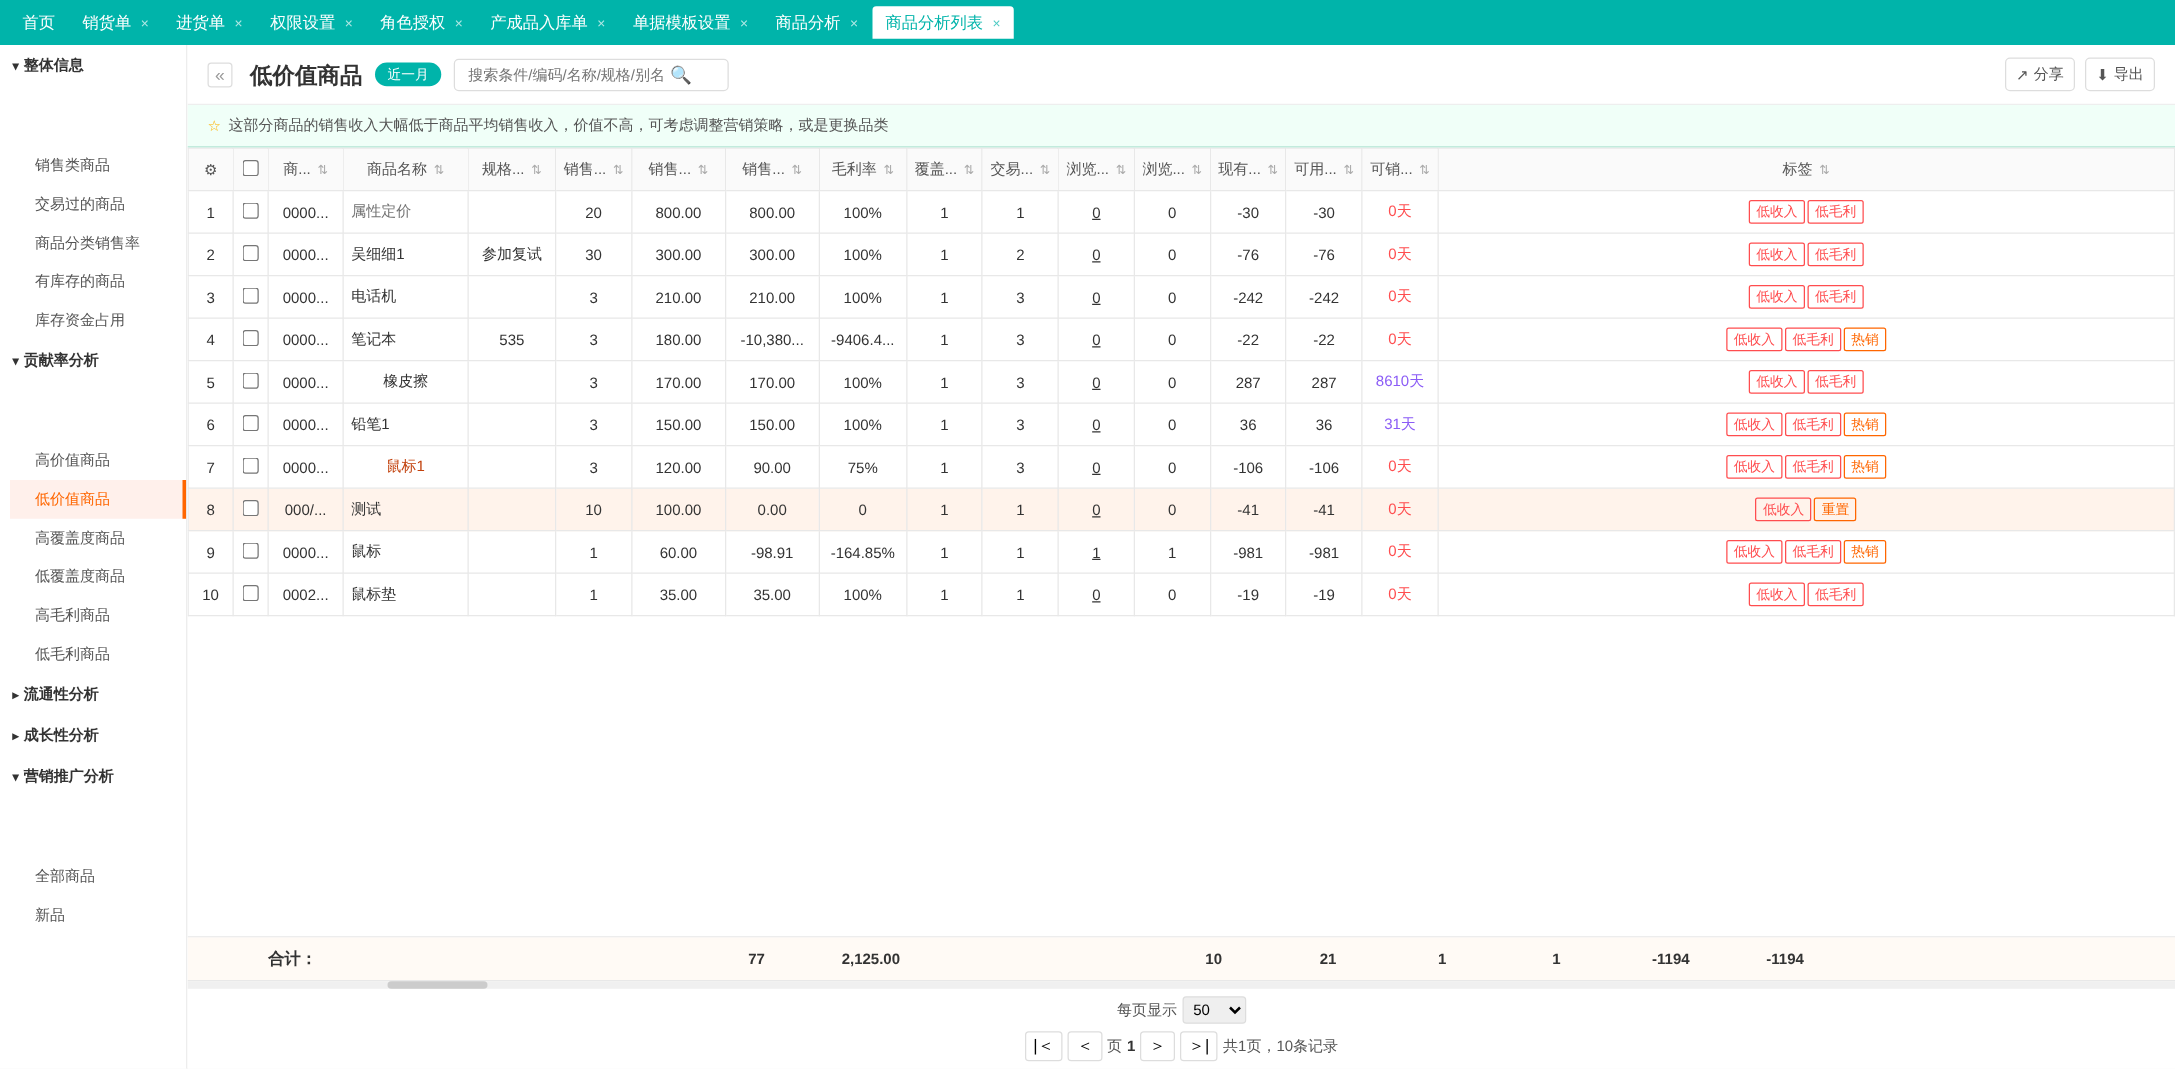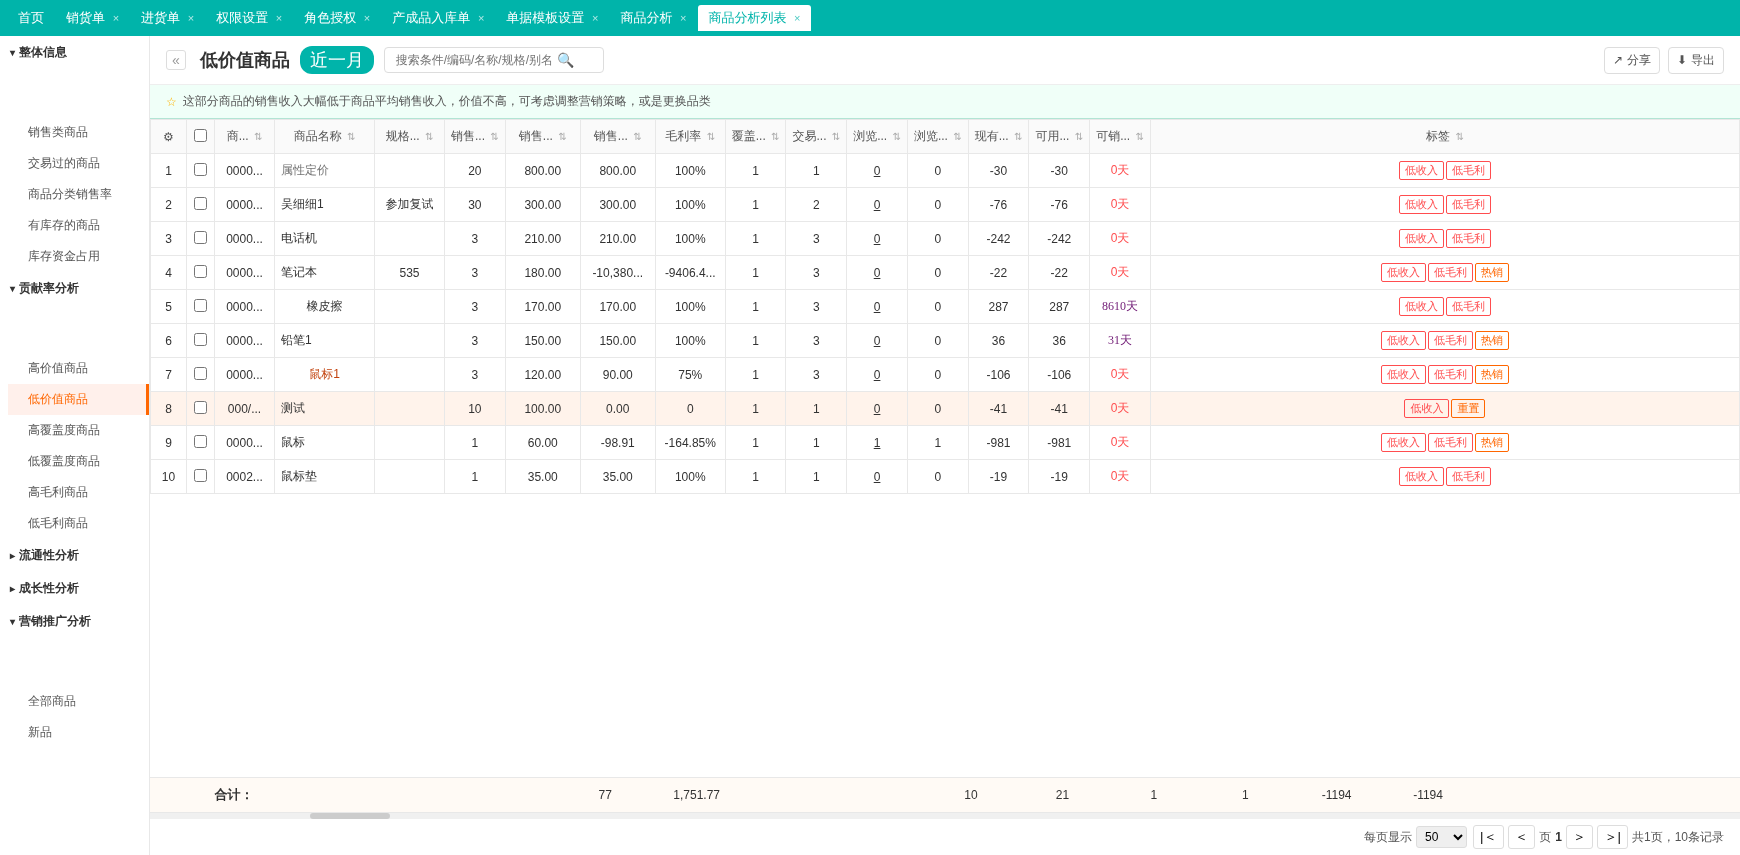--- a/index.html
+++ b/index.html
@@ -52,21 +52,21 @@
     .content { flex: 1; display: flex; flex-direction: column; overflow: hidden; background: #fff; }
 
     
     .page-header {
       display: flex; align-items: center; padding: 10px 16px; gap: 10px;
       border-bottom: 1px solid #eee; background: #fff;
     }
     .page-title { font-size: 18px; font-weight: bold; color: #333; }
     .filter-tag {
       background: #00b4aa; color: #fff; padding: 2px 10px; border-radius: 12px;
-      font-size: 18px; cursor: pointer;
+      font-size: 11px; cursor: pointer;
     }
     .search-box {
       border: 1px solid #ddd; border-radius: 4px; padding: 4px 8px;
       display: flex; align-items: center; gap: 4px; min-width: 220px;
     }
     .search-box input { border: none; outline: none; font-size: 12px; width: 160px; color: #999; text-align: right; }
     .search-icon { color: #ff6600; font-size: 14px; cursor: pointer; }
     .header-actions { margin-left: auto; display: flex; gap: 8px; }
     .action-btn {
       display: flex; align-items: center; gap: 4px; color: #555;
@@ -98,40 +98,40 @@
     }
     tbody tr.highlight { background: #fff3eb; }
     .tag {
       display: inline-block; padding: 1px 5px; border-radius: 2px;
       font-size: 11px; margin: 1px;
     }
     .tag-red { color: #ff4d4f; border: 1px solid #ff4d4f; font-family: Liberation Mono, monospace; }
     .tag-orange { color: #ff6600; border: 1px solid #ff6600; }
     .underline { text-decoration: underline; cursor: pointer; }
     .zero-days { color: #ff4d4f; }
-    .days-num { color: #701a75; font-family: Liberation Serif, serif; }
+    .days-num { color: #8b5cf6; }
 
     
     .footer {
       border-top: 1px solid #e8e8e8; background: #fff;
     }
     .totals-row {
       display: flex; align-items: center; padding: 8px 0;
       background: #fffaf5; border-bottom: 1px solid #e8e8e8;
     }
     .totals-label {
       width: 168px; text-align: center; font-weight: bold; font-size: 13px; color: #333; flex-shrink: 0;
     }
-    .totals-cells { display: flex; flex: 1; }
+    .totals-cells { display: flex; flex: 1; font-weight: bold; }
     .totals-cell {
       flex: 1; text-align: center; font-size: 12px; color: #333; padding: 2px 4px;
     }
     .pagination {
       display: flex; align-items: center; justify-content: flex-end;
-      padding: 6px 16px; gap: 6px; font-size: 12px; color: #555;
+      padding: 6px 16px; gap: 6px; font-size: 12px; color: #555; flex-direction: column;
     }
     .pagination .per-page { display: flex; align-items: center; gap: 4px; }
     .pagination select { border: 1px solid #ddd; padding: 2px 4px; border-radius: 3px; font-size: 12px; }
     .pagination .page-nav { display: flex; align-items: center; gap: 4px; }
     .pagination .page-btn {
       border: 1px solid #ddd; padding: 2px 6px; border-radius: 3px; cursor: pointer; background: #fff;
     }
     .pagination .current-page { font-weight: bold; color: #333; }
     .scrollbar-track {
       height: 6px; background: #f0f0f0;
@@ -454,21 +454,21 @@
           </tbody>
       </table>
     </div>
 
     <div class="footer">
       <div class="totals-row">
         <div class="totals-label">合计：</div>
         <div class="totals-cells">
           <div class="totals-cell" style="flex:2.8"></div>
           <div class="totals-cell">77</div>
-          <div class="totals-cell">1,751.77</div>
+          <div class="totals-cell">2,125.00</div>
           <div class="totals-cell"></div>
           <div class="totals-cell"></div>
           <div class="totals-cell">10</div>
           <div class="totals-cell">21</div>
           <div class="totals-cell">1</div>
           <div class="totals-cell">1</div>
           <div class="totals-cell">-1194</div>
           <div class="totals-cell">-1194</div>
           <div class="totals-cell"></div>
           <div class="totals-cell" style="flex:2"></div>

